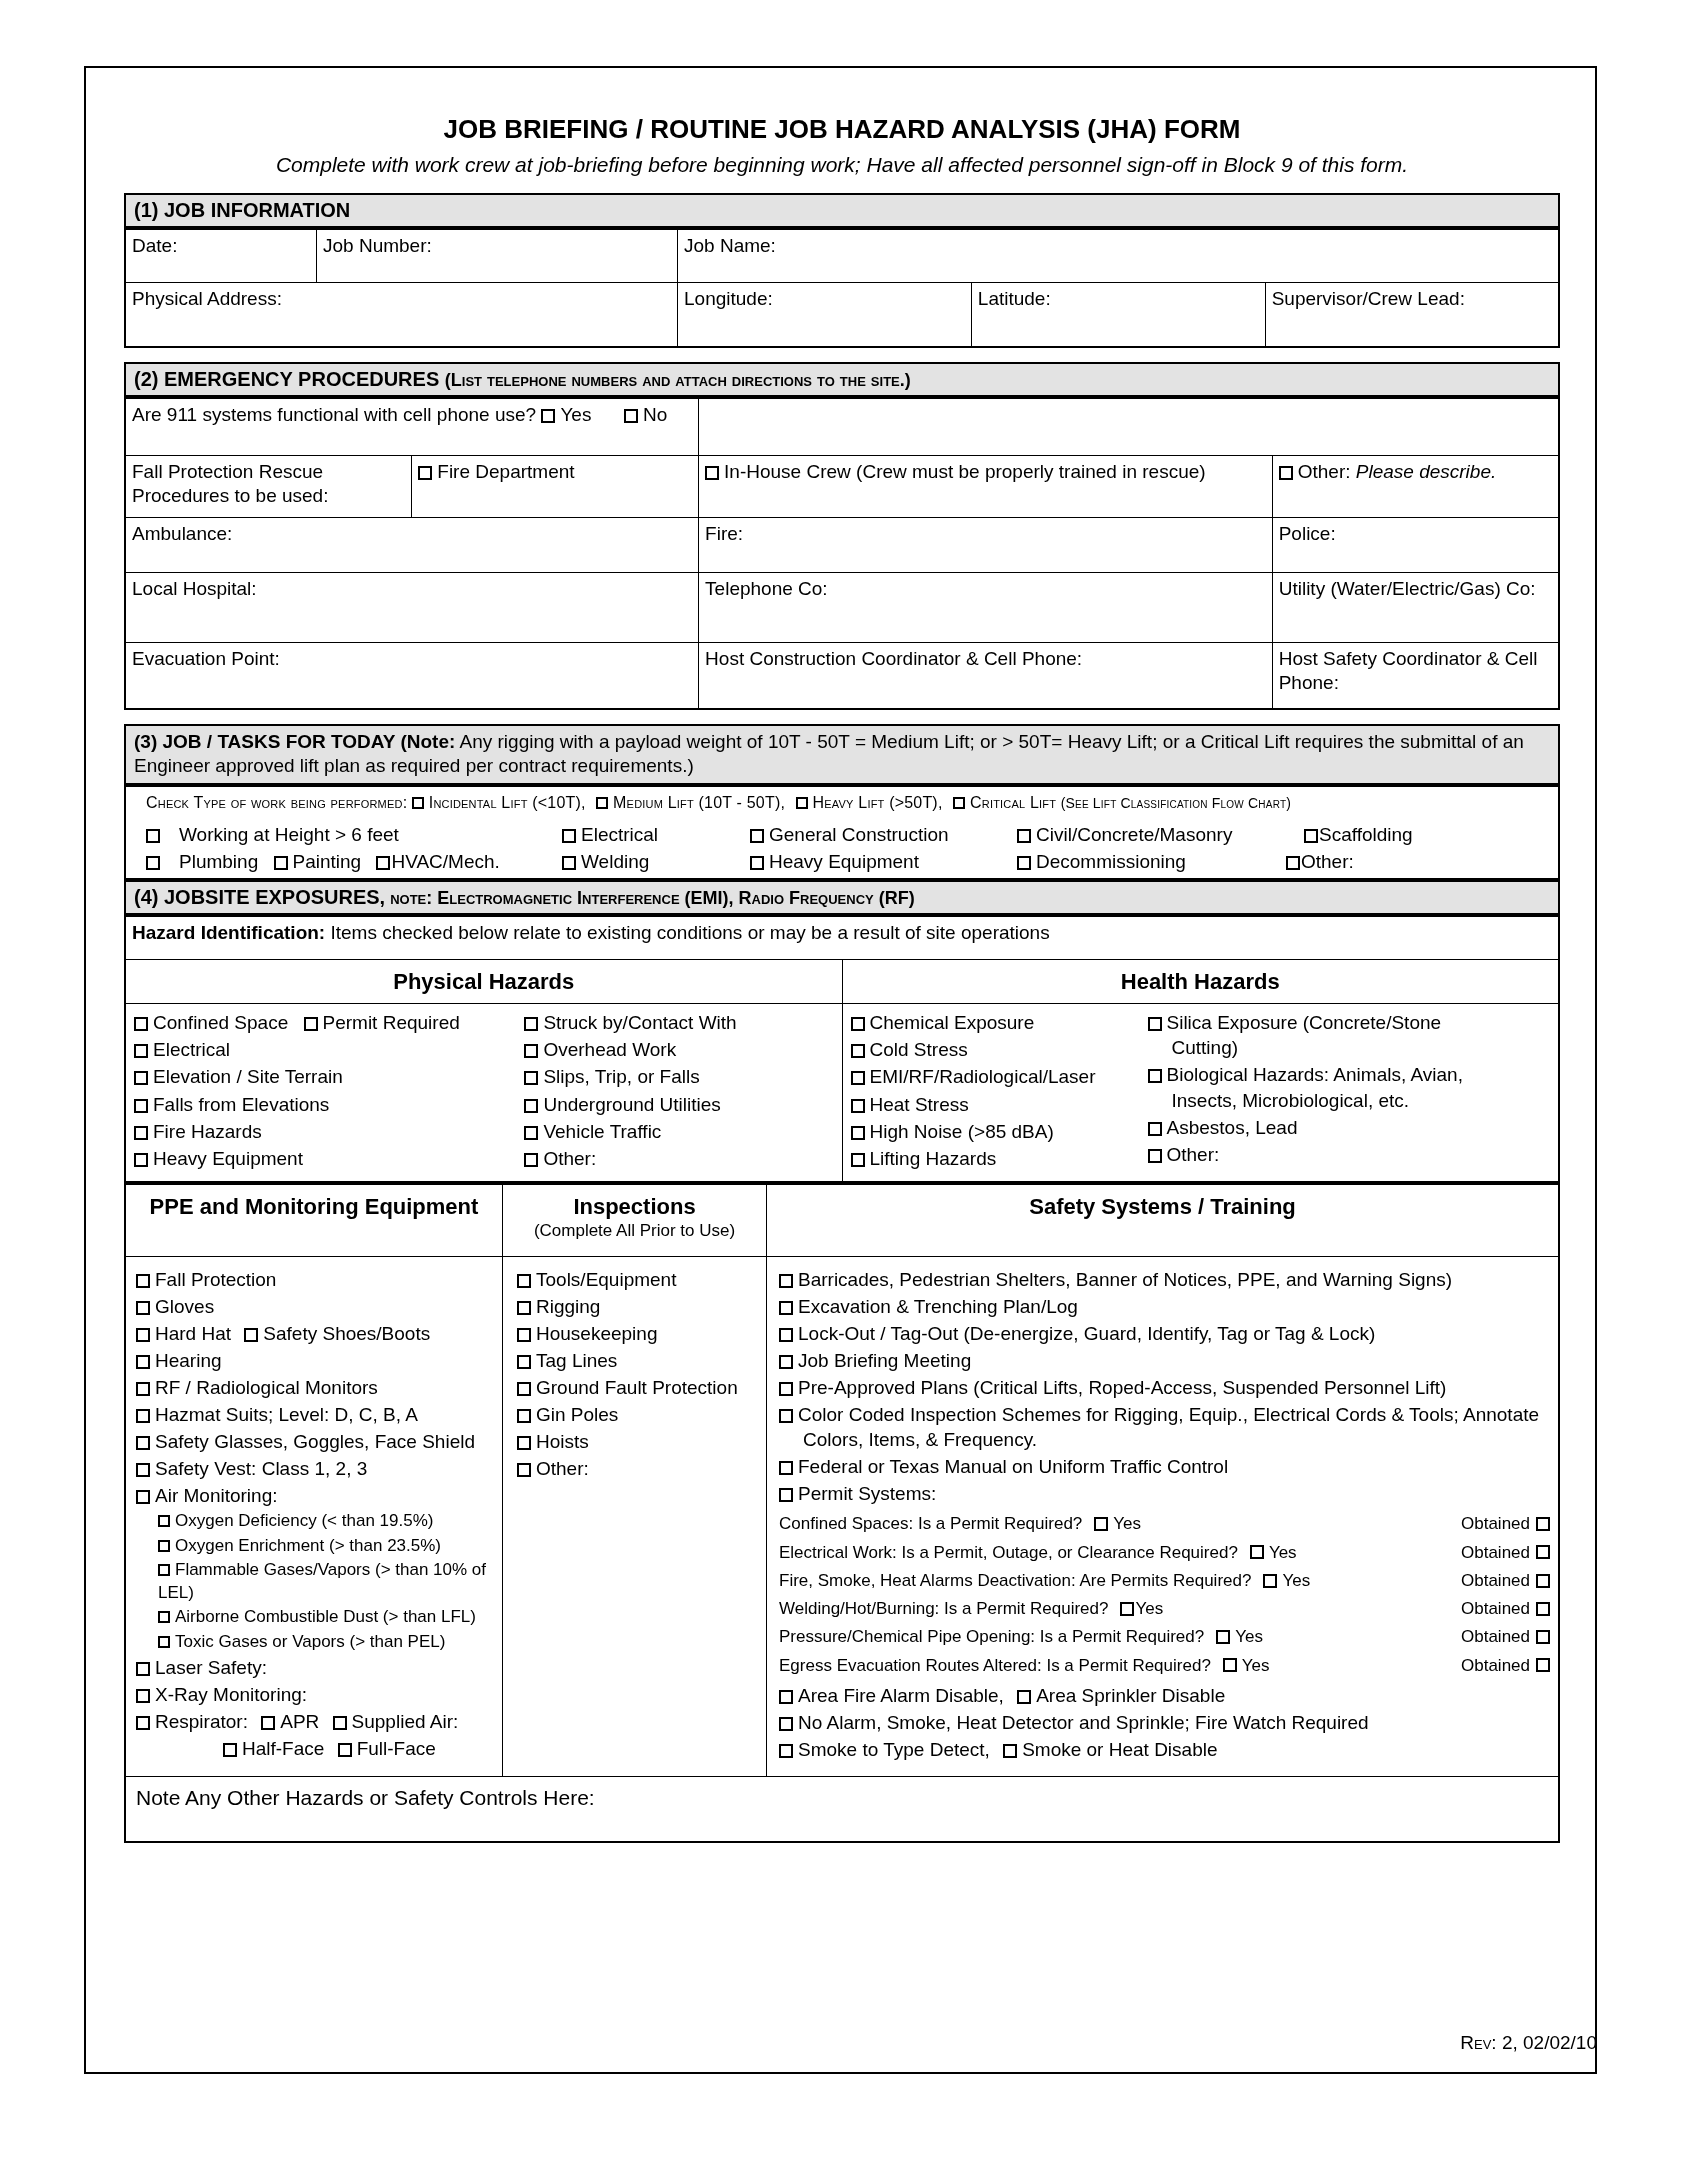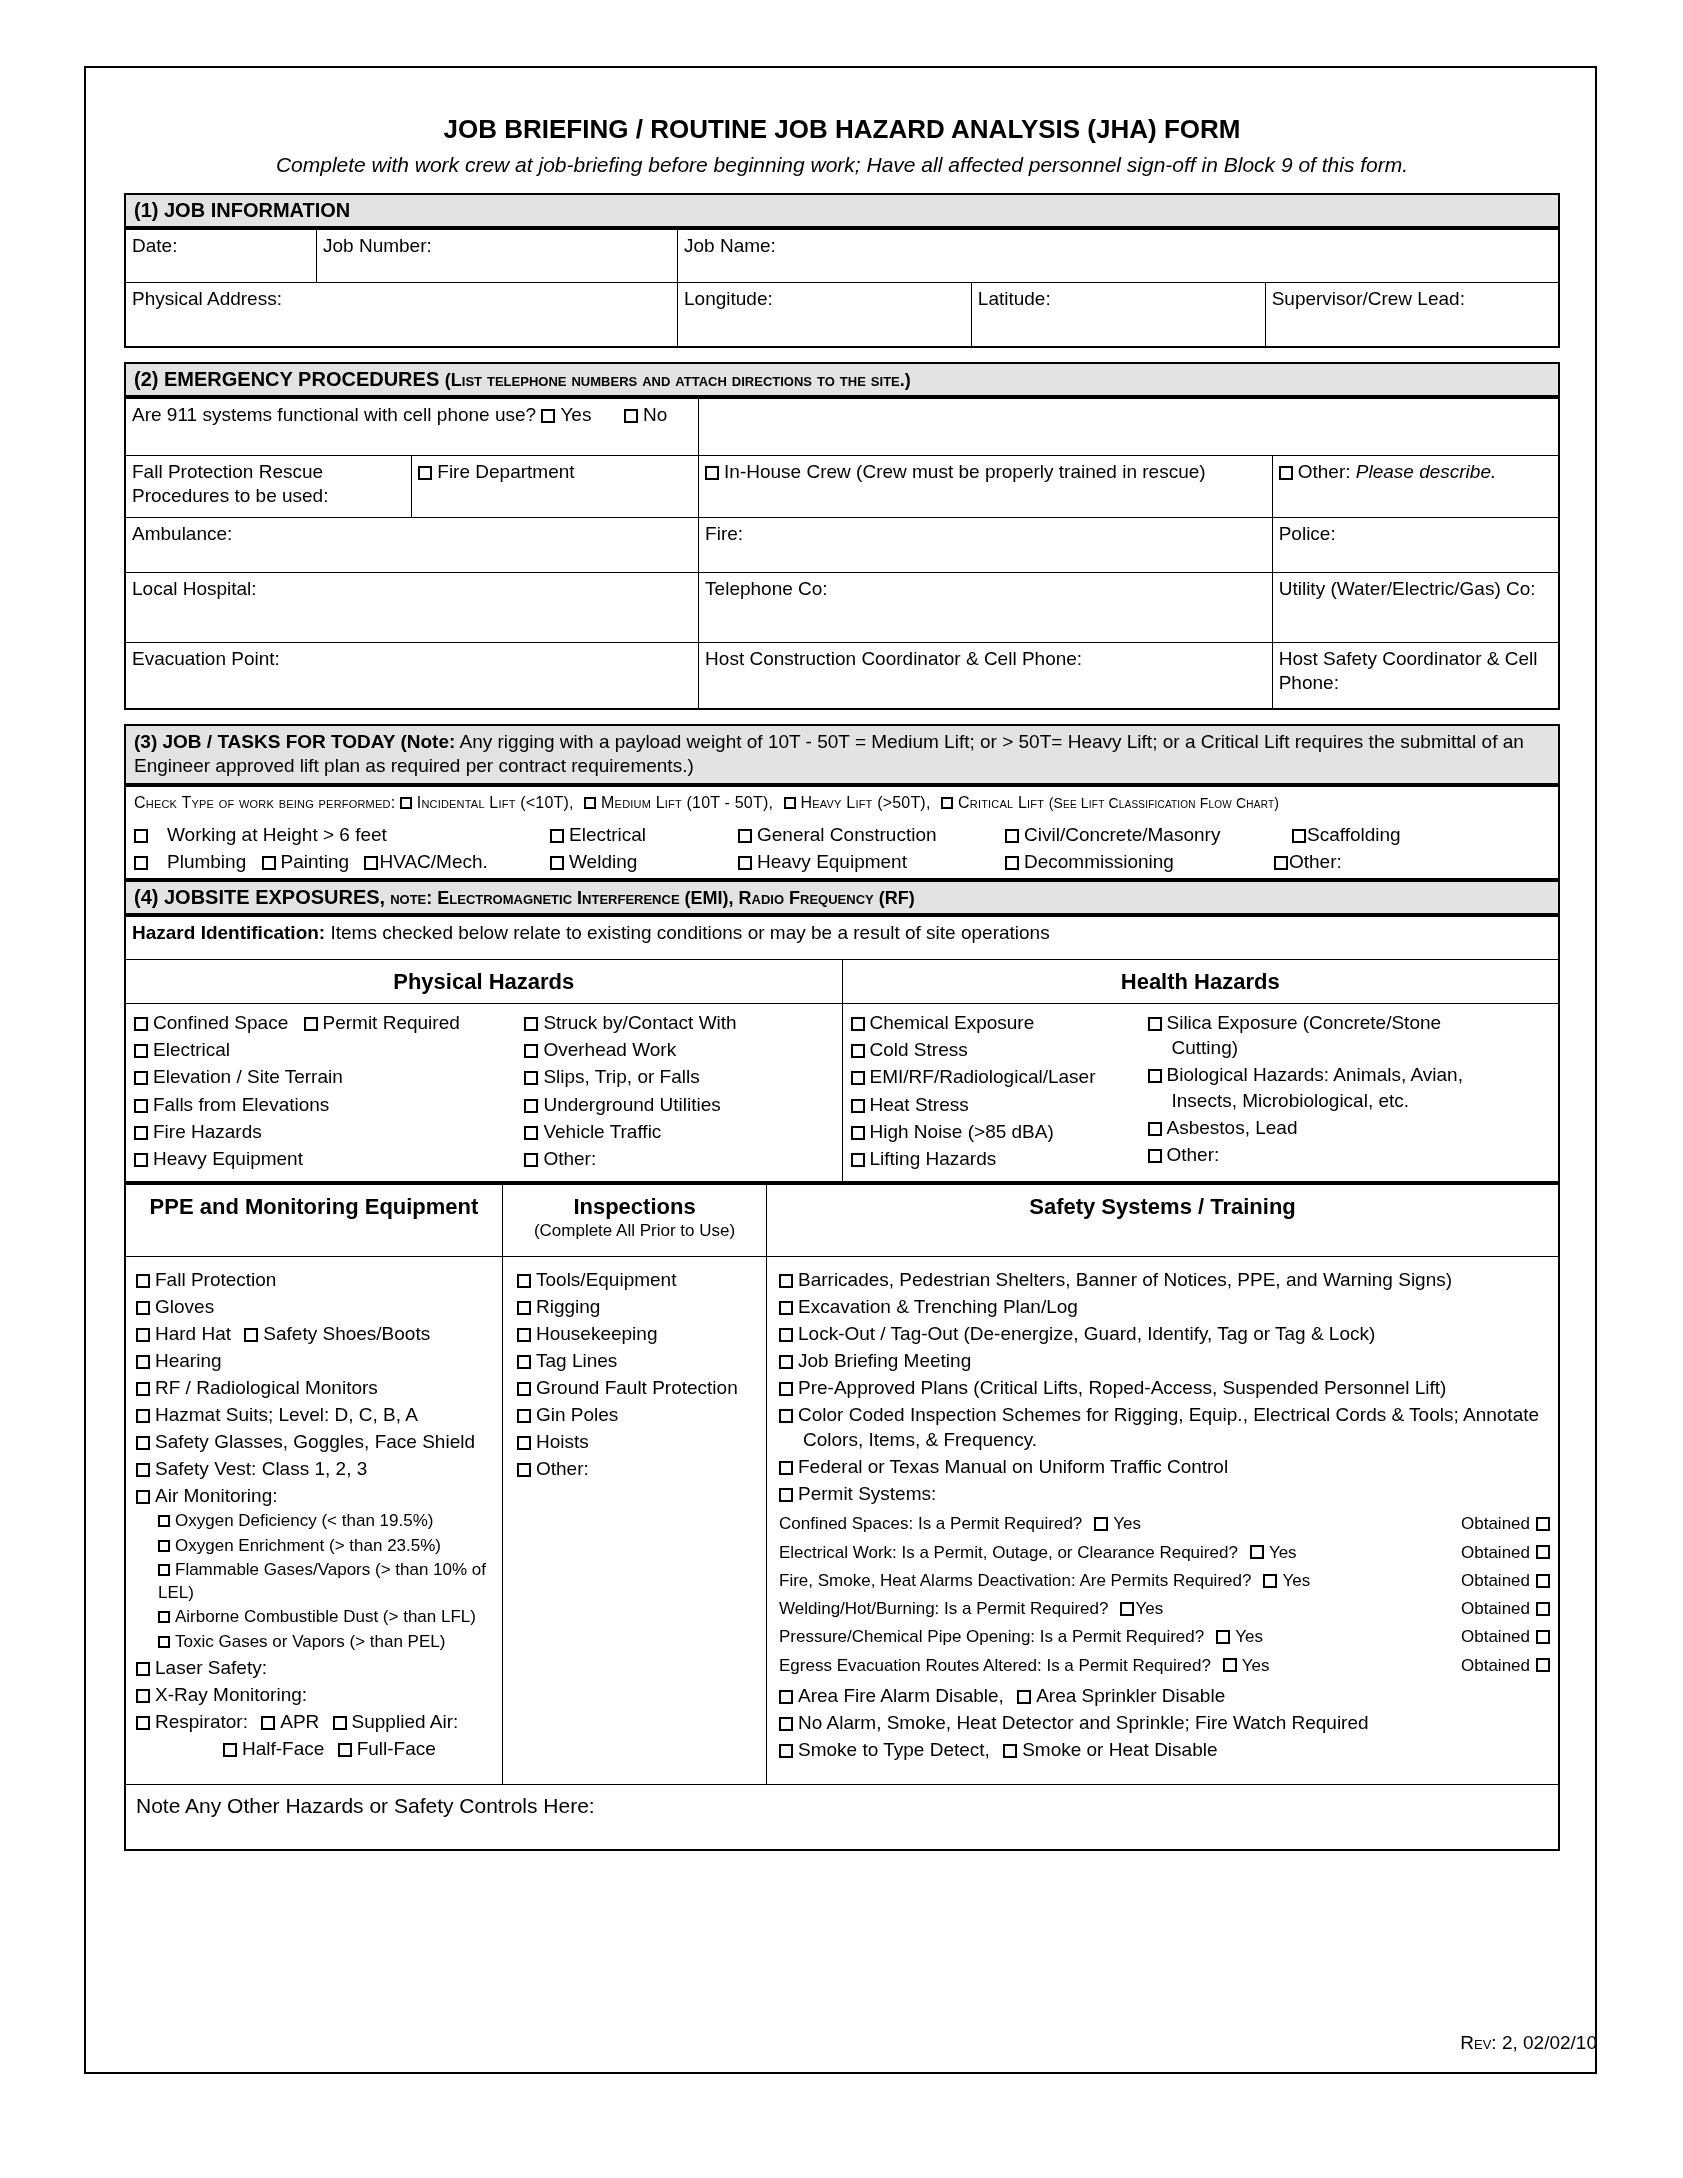--- a/index.html
+++ b/index.html
@@ -129,21 +129,21 @@
     </tr>
   </tbody>
       </table>
 
   <div class="band" style="margin-top:14px;font-size:19px;line-height:1.28;">
     <span>(3) JOB / TASKS FOR TODAY (Note:</span><span class="reg"> Any rigging with a payload weight of 10T - 50T = Medium Lift; or &gt; 50T= Heavy Lift; or a Critical Lift requires the submittal of an Engineer approved lift plan as required per contract requirements.)</span>
   </div>
   <table class="tbl" style="border:2px solid #000;">
     <tbody>
           <tr>
-      <td style="padding:6px 8px 2px;">
+      <td style="padding:6px 20px 2px;">
         <div style="font-size:16px;">
           <span class="sc" style="font-weight:normal;">Check Type of work being performed:</span>
           <span class="cbs cb"></span><span class="sc" style="font-weight:normal;">Incidental Lift (&lt;10T),</span>
           <span class="cbs cb" style="margin-left:6px"></span><span class="sc" style="font-weight:normal;">Medium Lift (10T - 50T),</span>
           <span class="cbs cb" style="margin-left:6px"></span><span class="sc" style="font-weight:normal;">Heavy Lift (&gt;50T),</span>
           <span class="cbs cb" style="margin-left:6px"></span><span class="sc" style="font-weight:normal;">Critical Lift</span>
           <span class="sc" style="font-weight:normal;font-size:14px;">(See Lift Classification Flow Chart)</span>
         </div>
         <div style="display:flex;margin-top:9px;">
           <div style="width:416px;">
@@ -283,21 +283,21 @@
         <div class="opt"><span class="cb"></span><span>Tools/Equipment</span></div>
         <div class="opt"><span class="cb"></span><span>Rigging</span></div>
         <div class="opt"><span class="cb"></span><span>Housekeeping</span></div>
         <div class="opt"><span class="cb"></span><span>Tag Lines</span></div>
         <div class="opt"><span class="cb"></span><span>Ground Fault Protection</span></div>
         <div class="opt"><span class="cb"></span><span>Gin Poles</span></div>
         <div class="opt"><span class="cb"></span><span>Hoists</span></div>
         <div class="opt"><span class="cb"></span><span>Other:</span></div>
       </td>
 
-      <td style="padding:10px 8px 20px 12px;">
+      <td style="padding:10px 8px 12px 12px;">
         <div class="opt hang"><span class="cb"></span><span>Barricades, Pedestrian Shelters, Banner of Notices, PPE, and Warning Signs)</span></div>
         <div class="opt hang"><span class="cb"></span><span>Excavation &amp; Trenching Plan/Log</span></div>
         <div class="opt hang"><span class="cb"></span><span>Lock-Out / Tag-Out (De-energize, Guard, Identify, Tag or Tag &amp; Lock)</span></div>
         <div class="opt hang"><span class="cb"></span><span>Job Briefing Meeting</span></div>
         <div class="opt hang"><span class="cb"></span><span>Pre-Approved Plans (Critical Lifts, Roped-Access, Suspended Personnel Lift)</span></div>
         <div class="opt hang"><span class="cb"></span><span>Color Coded Inspection Schemes for Rigging, Equip., Electrical Cords &amp; Tools; Annotate Colors, Items, &amp; Frequency.</span></div>
         <div class="opt hang"><span class="cb"></span><span>Federal or Texas Manual on Uniform Traffic Control</span></div>
         <div class="opt hang"><span class="cb"></span><span>Permit Systems:</span></div>
 
         <div class="permitrow">

